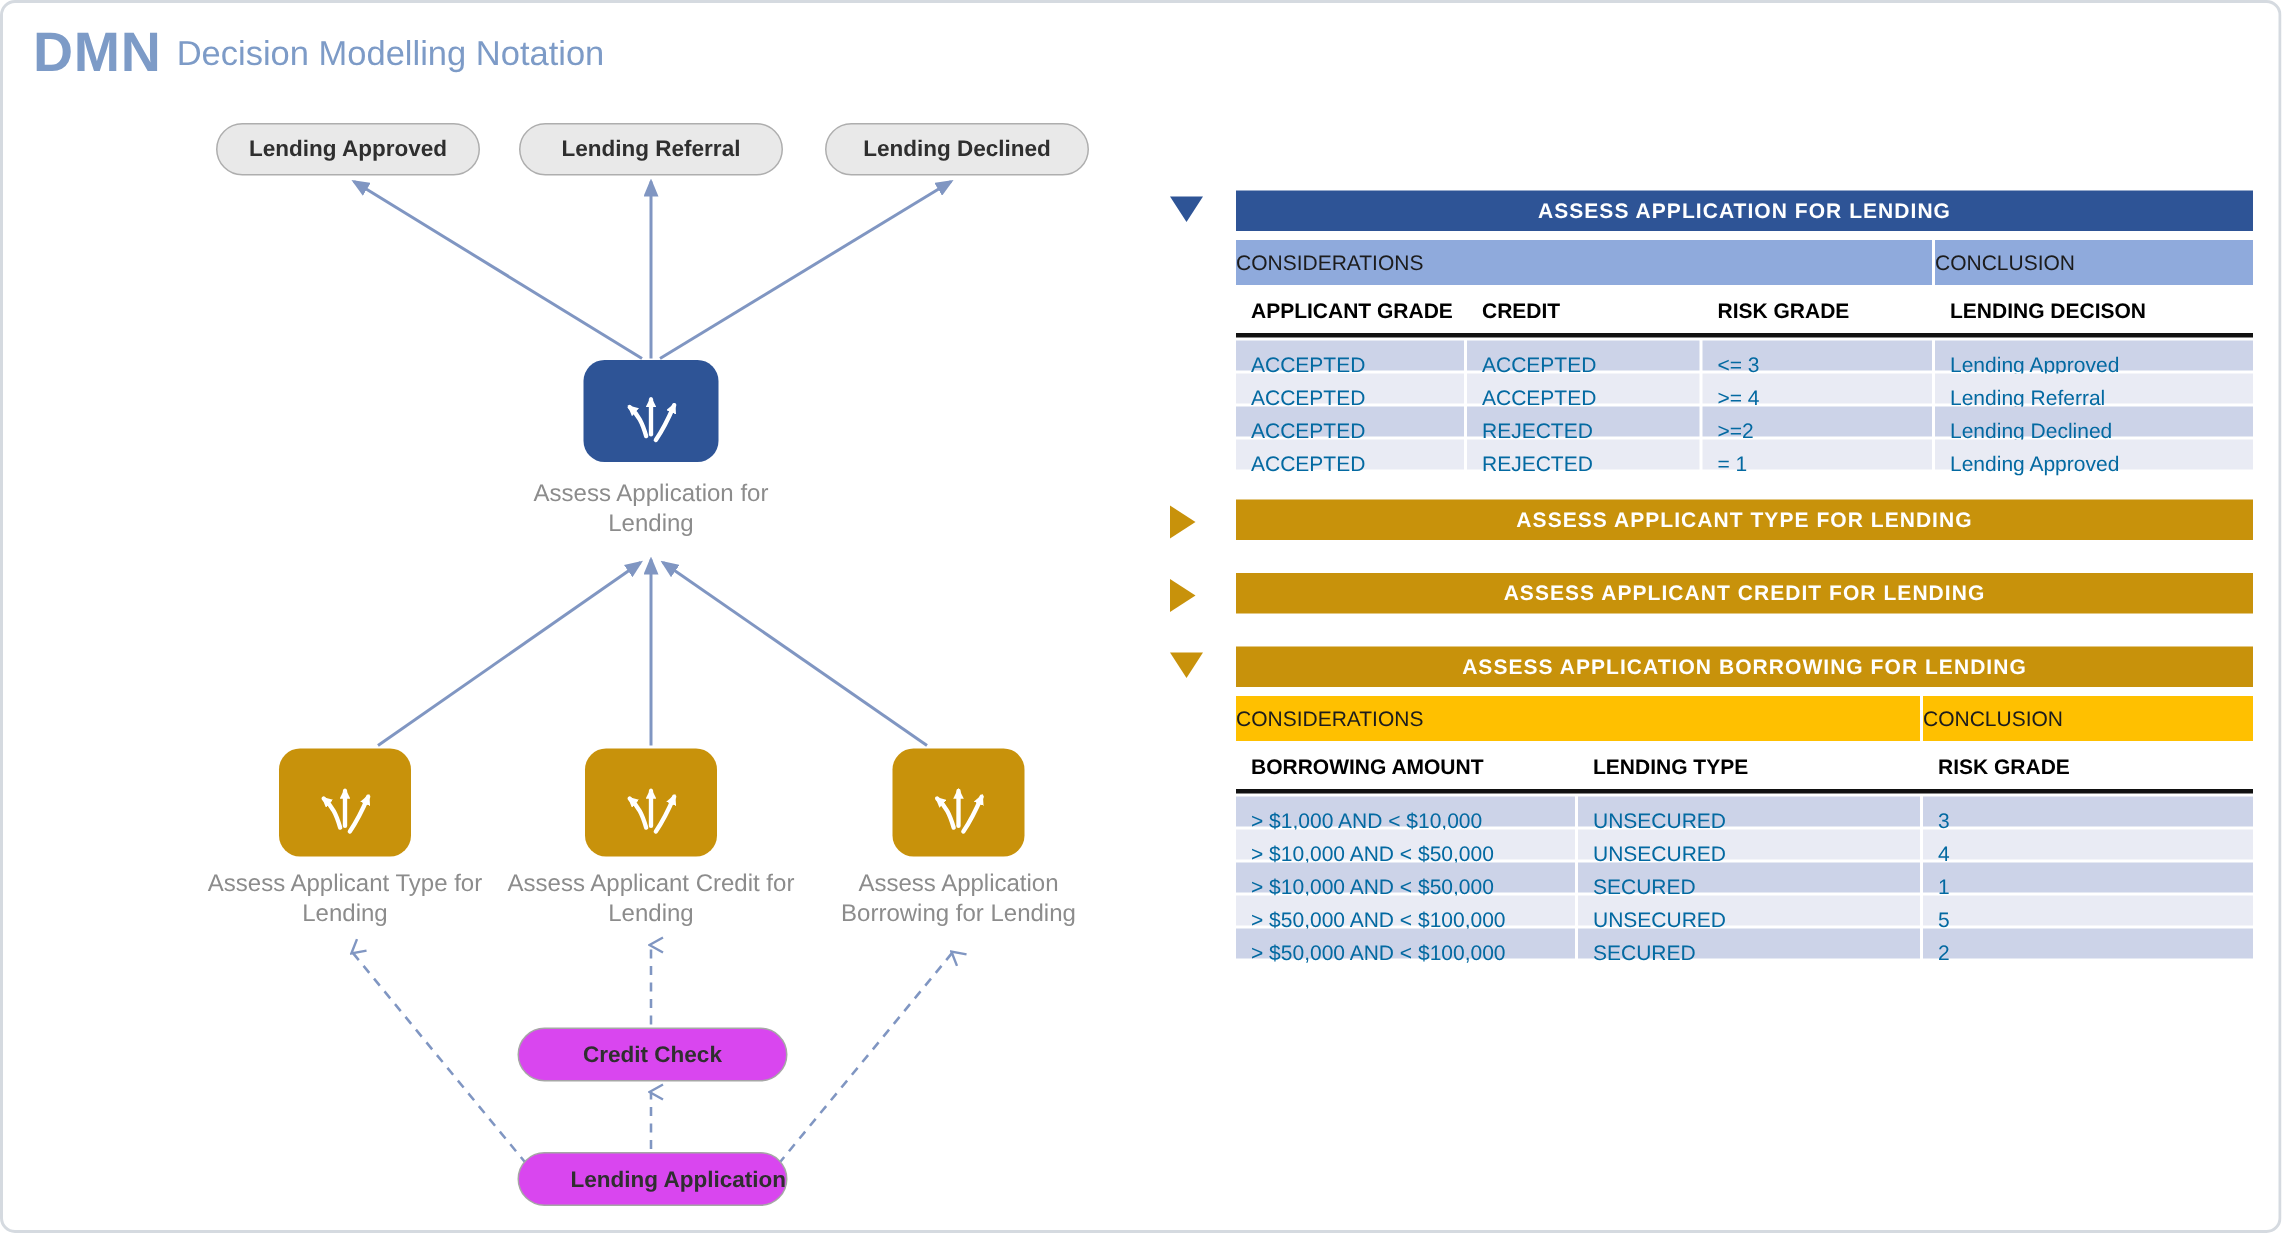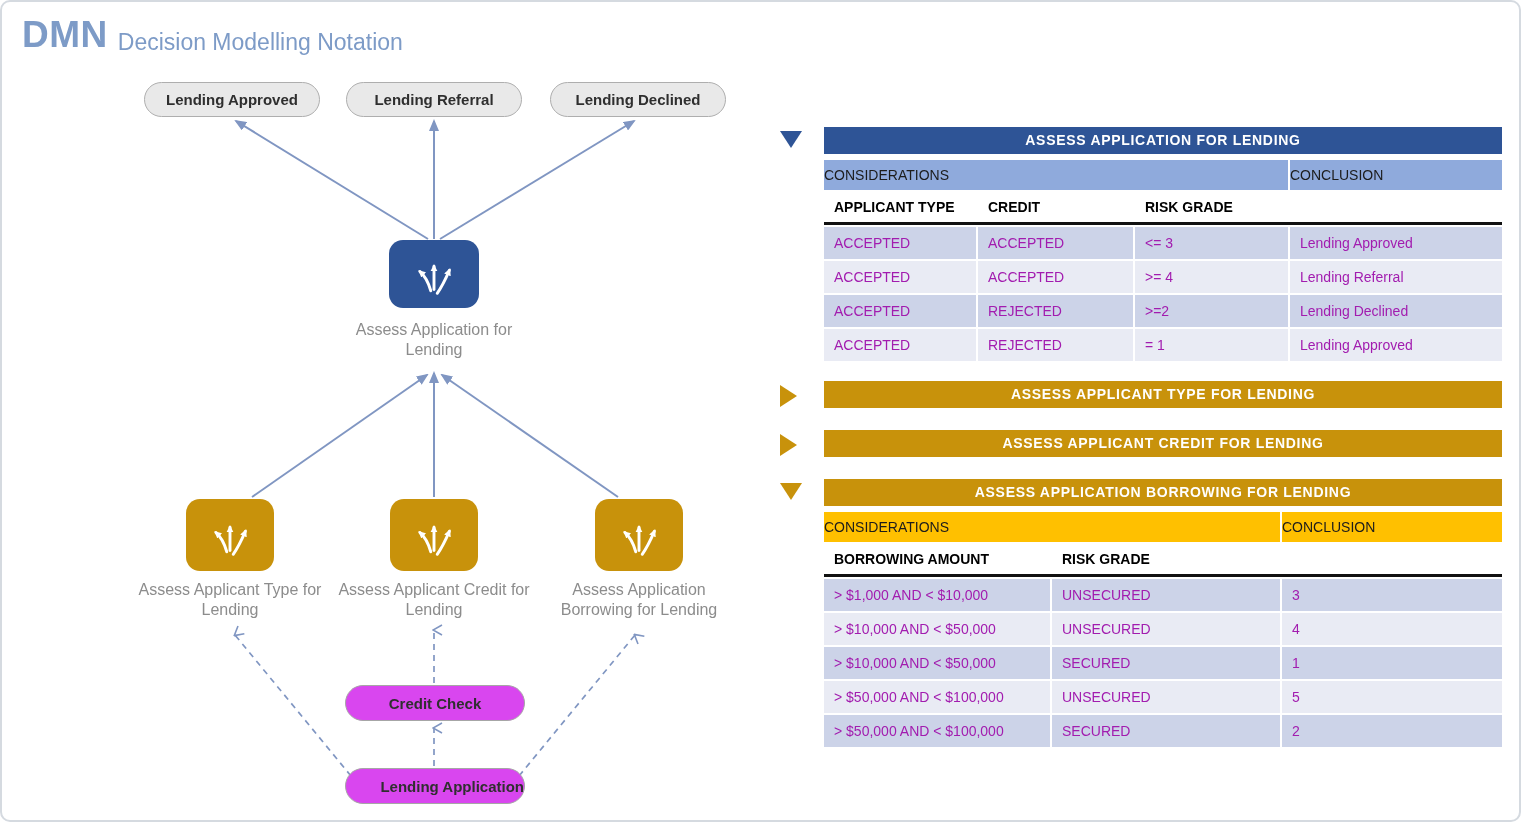--- a/index.html
+++ b/index.html
@@ -3,21 +3,21 @@
 <meta charset="utf-8">
 <style>
   * { box-sizing: border-box; margin: 0; padding: 0; }
   body { font-family: "Liberation Sans", sans-serif; background: #fff; }
   .page {
     position: relative; width: 1521px; height: 822px;
     background: #fff; border: 2px solid #d5dae0; border-radius: 10px;
     overflow: hidden;
   }
   
-  .titlebar { position: absolute; left: 20px; top: 12px; display: flex; align-items: flex-end; gap: 10px; }
+  .titlebar { position: absolute; left: 20px; top: 12px; display: flex; align-items: center; gap: 10px; }
   .logo { font-size: 37px; font-weight: bold; color: #7d9bc7; letter-spacing: 0.5px; }
   .subtitle { font-size: 23px; color: #7d9bc7; }
 
   
   .pill {
     position: absolute; width: 176px; height: 35px; border-radius: 18px;
     background: #e9e9e9; border: 1px solid #aeaeae;
     display: flex; align-items: center; justify-content: center;
     font-size: 15px; color: #2f2f2f; font-weight: 600;
   }
@@ -56,21 +56,21 @@
   .t1c { grid-template-columns: 152px 155px 153px 1fr; }
   .t4g { grid-template-columns: 456px 1fr; }
   .t4c { grid-template-columns: 226px 228px 1fr; }
   .groups { margin-top: 6px; }
   .gcell { height: 30px; line-height: 30px; font-size: 14px; color: #1c1c1c; }
   .blue-g { background: #8faadc; }
   .yellow-g { background: #ffc000; }
   .cols { margin-top: 2px; border-bottom: 3px solid #111; }
   .ccell { height: 30px; line-height: 30px; background: #fff; font-weight: bold; font-size: 14px; color: #000; padding-left: 10px; }
   .r { margin-top: 2px; }
-  .cell { height: 32px; line-height: 32px; font-size: 14px; color: #a21caf; padding-left: 10px; }
+  .cell { height: 20px; line-height: 32px; font-size: 14px; color: #0369a1; padding-left: 10px; }
   .r.dark .cell { background: #ccd3e8; }
   .r.light .cell { background: #e9ebf4; }
 </style>
 </head>
 <body>
 
 <div class="page">
 
   <div class="titlebar">
     <span class="logo">DMN</span>
@@ -187,23 +187,24 @@
       <div class="gutter">
         <div class="tri tri-down"></div>
       </div>
       <div class="tbl">
         <div class="bar blue-bar">ASSESS APPLICATION FOR LENDING</div>
         <div class="groups t1g">
           <div class="gcell blue-g">CONSIDERATIONS</div>
           <div class="gcell blue-g">CONCLUSION</div>
         </div>
         <div class="cols t1c">
-          <div class="ccell">APPLICANT TYPE</div>
+          <div class="ccell">APPLICANT GRADE</div>
           <div class="ccell">CREDIT</div>
           <div class="ccell">RISK GRADE</div>
+          <div class="ccell">LENDING DECISON</div>
         </div>
         <div class="r t1c dark">
           <div class="cell">ACCEPTED</div>
           <div class="cell">ACCEPTED</div>
           <div class="cell">&lt;= 3</div>
           <div class="cell">Lending Approved</div>
         </div>
         <div class="r t1c light">
           <div class="cell">ACCEPTED</div>
           <div class="cell">ACCEPTED</div>
@@ -248,20 +249,21 @@
         <div class="tri tri-down gold"></div>
       </div>
       <div class="tbl">
         <div class="bar gold-bar">ASSESS APPLICATION BORROWING FOR LENDING</div>
         <div class="groups t4g">
           <div class="gcell yellow-g">CONSIDERATIONS</div>
           <div class="gcell yellow-g">CONCLUSION</div>
         </div>
         <div class="cols t4c">
           <div class="ccell">BORROWING AMOUNT</div>
+          <div class="ccell">LENDING TYPE</div>
           <div class="ccell">RISK GRADE</div>
         </div>
         <div class="r t4c dark">
           <div class="cell">&gt; $1,000 AND &lt; $10,000</div>
           <div class="cell">UNSECURED</div>
           <div class="cell">3</div>
         </div>
         <div class="r t4c light">
           <div class="cell">&gt; $10,000 AND &lt; $50,000</div>
           <div class="cell">UNSECURED</div>

